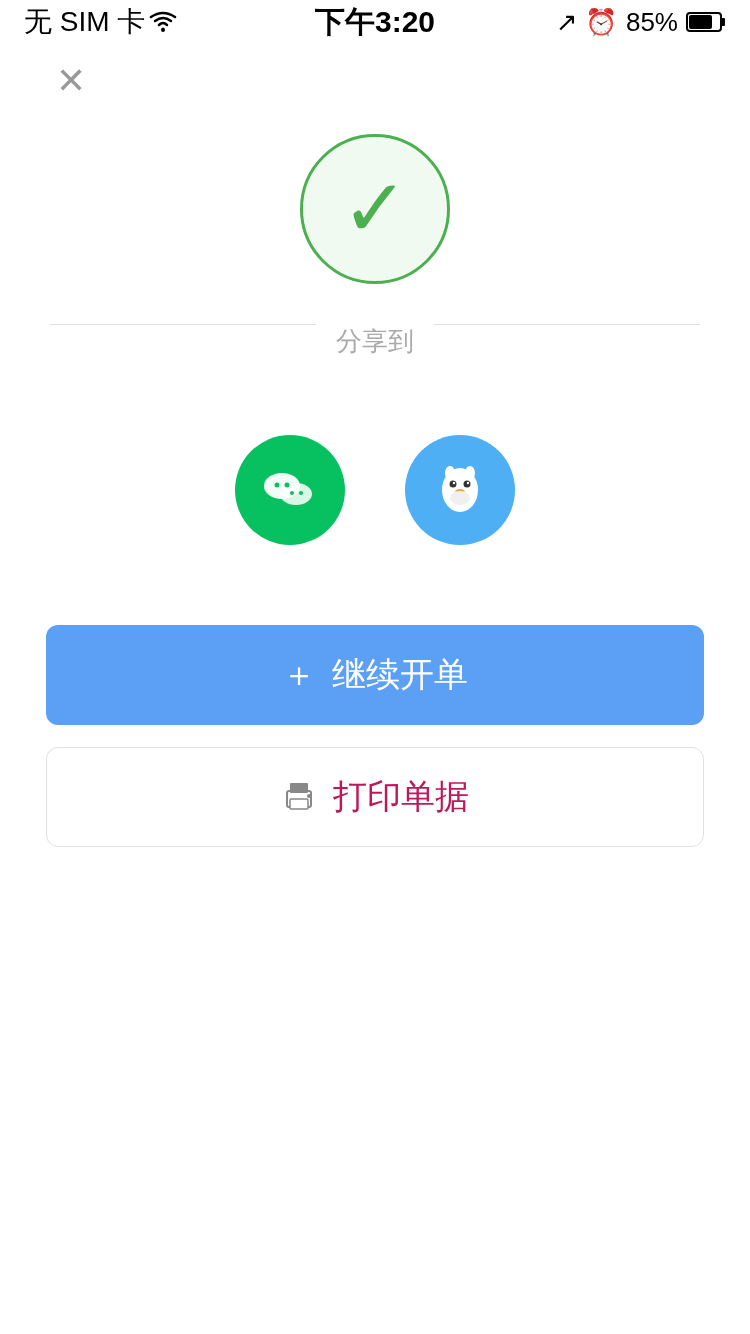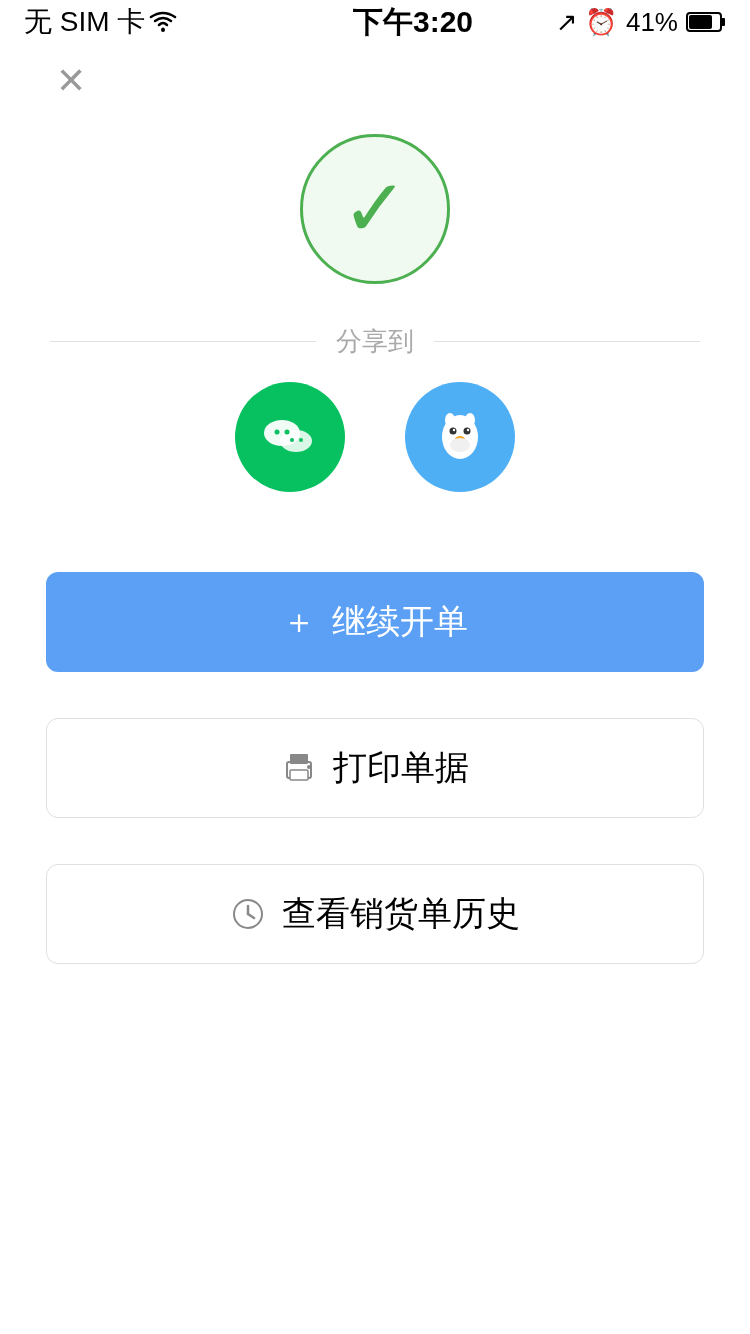--- a/index.html
+++ b/index.html
@@ -31,21 +31,20 @@
       font-weight: 500;
       color: #000;
     }
     .status-center {
       font-size: 30px;
       font-weight: 600;
       color: #000;
       position: absolute;
       left: 50%;
       transform: translateX(-50%);
-      margin-left: 38px;
     }
     .status-right {
       display: flex;
       align-items: center;
       gap: 8px;
       font-size: 26px;
       color: #000;
     }
 
     
@@ -94,23 +93,22 @@
       font-size: 52px;
       font-weight: 400;
       color: #333;
       margin-bottom: 60px;
     }
 
     
     .share-divider {
       width: 100%;
       display: flex;
-      align-items: center;
       padding: 0 50px;
-      margin-bottom: 23px;
+      margin-bottom: 76px;
     }
     .divider-line {
       flex: 1;
       height: 1px;
       background: #e0e0e0;
     }
     .divider-text {
       font-size: 26px;
       color: #aaa;
       padding: 0 20px;
@@ -162,44 +160,43 @@
       cursor: pointer;
       border: none;
       outline: none;
     }
     .btn-primary {
       background: #5BA0F4;
       color: #fff;
     }
     .btn-secondary {
       background: #fff;
-      color: #000000;
+      color: #be185d;
       border: 1px solid #e0e0e0;
-      margin-top: 24px;
     }
   </style>
 </head>
 <body>
 
 <div class="status-bar">
   <div class="status-left">
     <span>无 SIM 卡</span>
     <svg width="28" height="22" viewBox="0 0 28 22">
       <path d="M14 18 Q14 18 14 18" stroke="#000" stroke-width="3" fill="none" stroke-linecap="round"></path>
       <path d="M10 14 Q14 10 18 14" stroke="#000" stroke-width="2.5" fill="none" stroke-linecap="round"></path>
       <path d="M6 10 Q14 4 22 10" stroke="#000" stroke-width="2.5" fill="none" stroke-linecap="round"></path>
       <path d="M2 6 Q14 -2 26 6" stroke="#000" stroke-width="2.5" fill="none" stroke-linecap="round"></path>
       <circle cx="14" cy="19" r="2" fill="#000"></circle>
     </svg>
   </div>
   <div class="status-center">下午3:20</div>
   <div class="status-right">
     <span>↗</span>
     <span>⏰</span>
-    <span>41%</span>
+    <span>85%</span>
     <svg width="40" height="22" viewBox="0 0 40 22">
       <rect x="1" y="2" width="34" height="18" rx="3" ry="3" stroke="#000" stroke-width="2" fill="none"></rect>
       <rect x="35" y="7" width="4" height="8" rx="1" fill="#000"></rect>
       <rect x="3" y="4" width="23" height="14" rx="2" fill="#000"></rect>
     </svg>
   </div>
 </div>
 
 <div class="close-btn">
   <span>✕</span>
@@ -264,24 +261,16 @@
     <button class="btn btn-secondary">
       <svg width="36" height="36" viewBox="0 0 36 36">
         <rect x="6" y="12" width="24" height="16" rx="2" stroke="#888" stroke-width="2" fill="none"></rect>
         <rect x="9" y="4" width="18" height="10" rx="1" fill="#888"></rect>
         <rect x="9" y="20" width="18" height="10" rx="1" fill="white" stroke="#888" stroke-width="1.5"></rect>
         <circle cx="28" cy="17" r="2" fill="#888"></circle>
       </svg>
       <span>打印单据</span>
     </button>
 
-    <button class="btn btn-secondary">
-      <svg width="36" height="36" viewBox="0 0 36 36">
-        <circle cx="18" cy="18" r="14" stroke="#888" stroke-width="2" fill="none"></circle>
-        <line x1="18" y1="10" x2="18" y2="18" stroke="#888" stroke-width="2.5" stroke-linecap="round"></line>
-        <line x1="18" y1="18" x2="24" y2="22" stroke="#888" stroke-width="2.5" stroke-linecap="round"></line>
-      </svg>
-      <span>查看销货单历史</span>
-    </button>
 
   </div>
 
 </div>
 
 </body></html>

